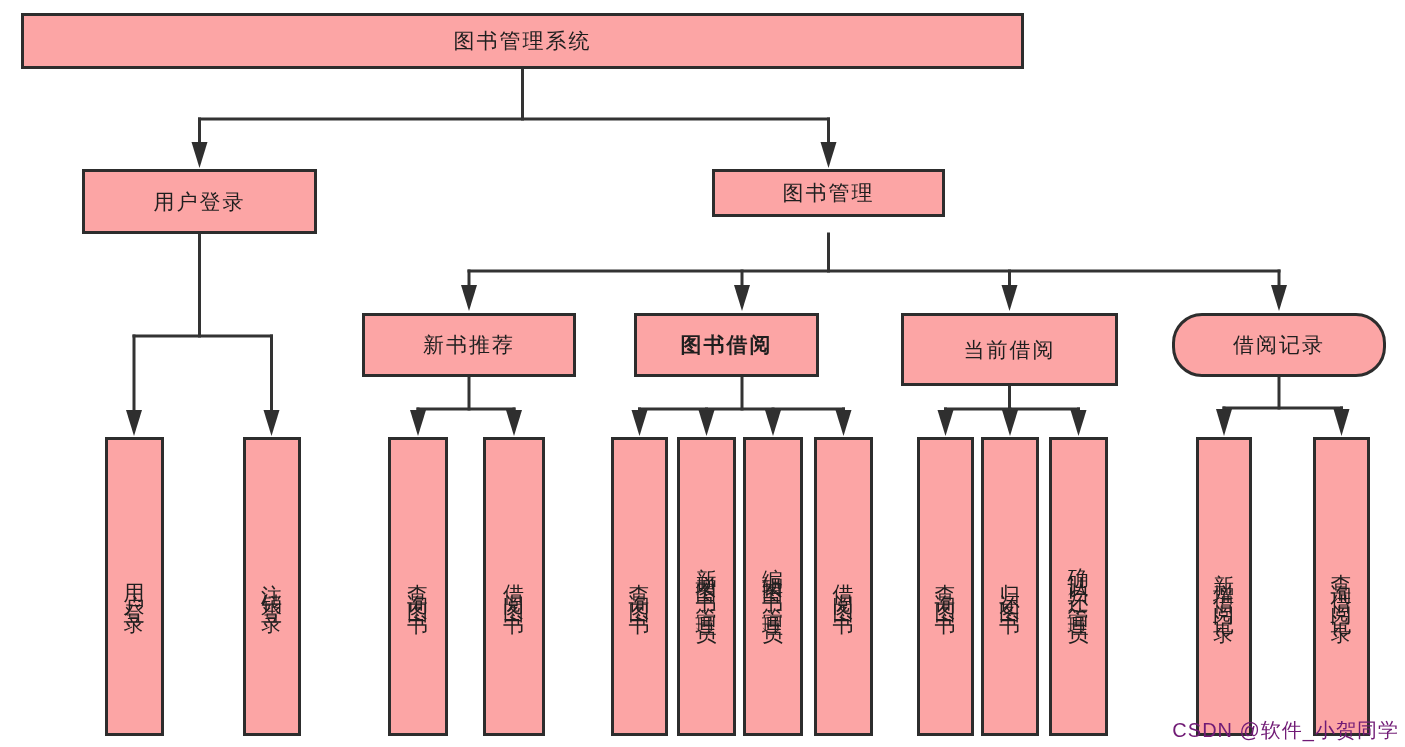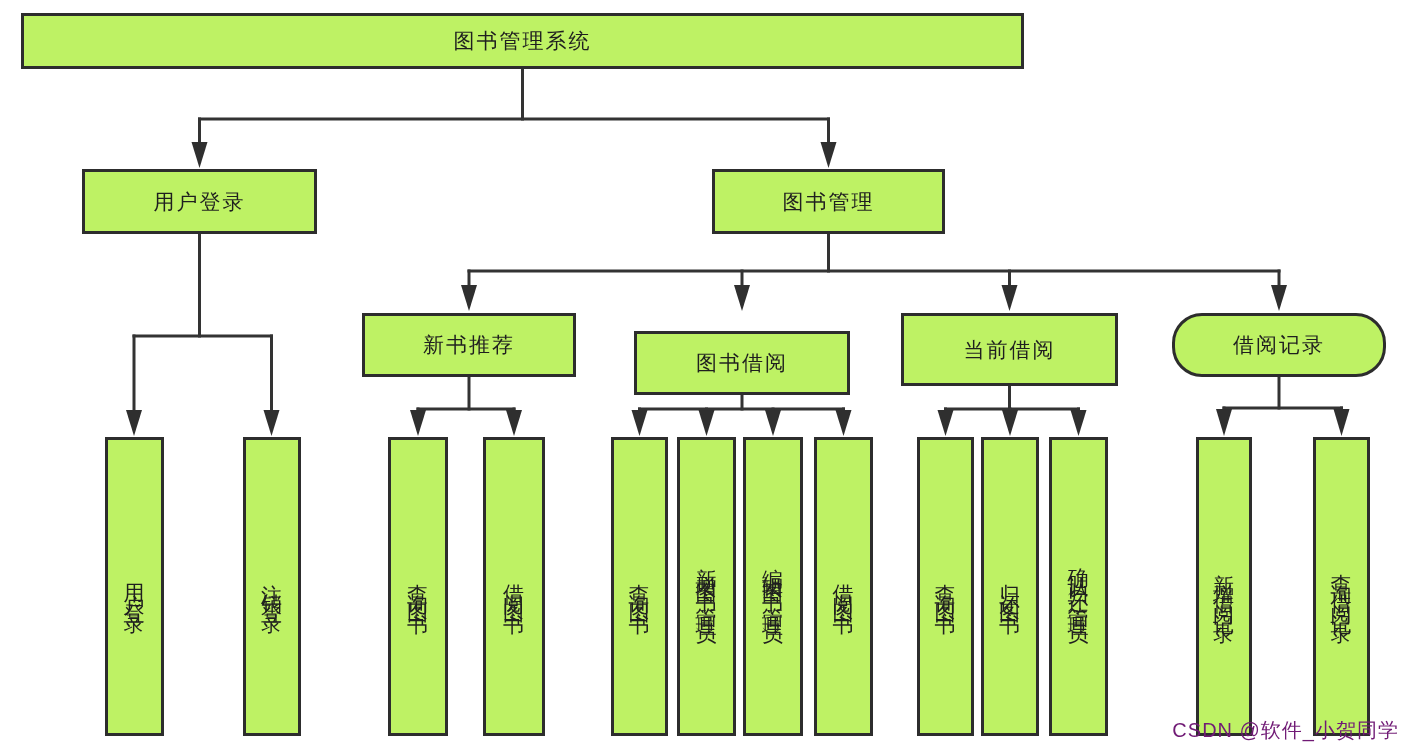--- a/index.html
+++ b/index.html
@@ -9,21 +9,21 @@
     height: 747px;
     background: #ffffff;
     font-family: "Liberation Sans", "DejaVu Sans", sans-serif;
     overflow: hidden;
   }
   #wires { position: absolute; left: 0; top: 0; }
   .node {
     position: absolute;
     box-sizing: border-box;
     border: 3px solid #2d2d2d;
-    background: #bef264;
+    background: #fca5a5;
     display: flex;
     align-items: center;
     justify-content: center;
     color: #1f1f1f;
     font-size: 21px;
     letter-spacing: 2px;
     text-align: right;
     z-index: 2;
   }
   .vnode {
@@ -125,24 +125,24 @@
       <line x1="1224" y1="408" x2="1224" y2="419"></line>
       <polygon points="1224,436 1216,409 1232,409"></polygon>
       <line x1="1341.5" y1="408" x2="1341.5" y2="419"></line>
       <polygon points="1341.5,436 1333.5,409 1349.5,409"></polygon>
     </g>
   </svg>
 
   <div class="node" style="left:21px; top:13px; width:1003px; height:56px;">图书管理系统</div>
 
   <div class="node" style="left:82px; top:169px; width:235px; height:65px;">用户登录</div>
-  <div class="node" style="left:712px; top:169px; width:233px; height:65px;">图书管理</div>
+  <div class="node" style="left:712px; top:169px; width:233px; height:48px;">图书管理</div>
 
   <div class="node" style="left:362px; top:313px; width:214px; height:64px;">新书推荐</div>
-  <div class="node" style="left:634px; top:331px; width:216px; height:64px;">图书借阅</div>
+  <div class="node" style="left:634px; top:313px; width:185px; height:64px;font-weight:bold;">图书借阅</div>
   <div class="node" style="left:901px; top:313px; width:217px; height:73px;">当前借阅</div>
   <div class="node" style="left:1172px; top:313px; width:214px; height:64px;border-radius:30px;">借阅记录</div>
 
   <div class="node vnode" style="left:105px; top:437px; width:59px; height:299px;">用户登录</div>
   <div class="node vnode" style="left:243px; top:437px; width:58px; height:299px;">注销登录</div>
 
   <div class="node vnode" style="left:388px; top:437px; width:60px; height:299px;">查询图书</div>
   <div class="node vnode" style="left:483px; top:437px; width:62px; height:299px;">借阅图书</div>
 
   <div class="node vnode" style="left:611px; top:437px; width:57px; height:299px;">查询图书</div>

